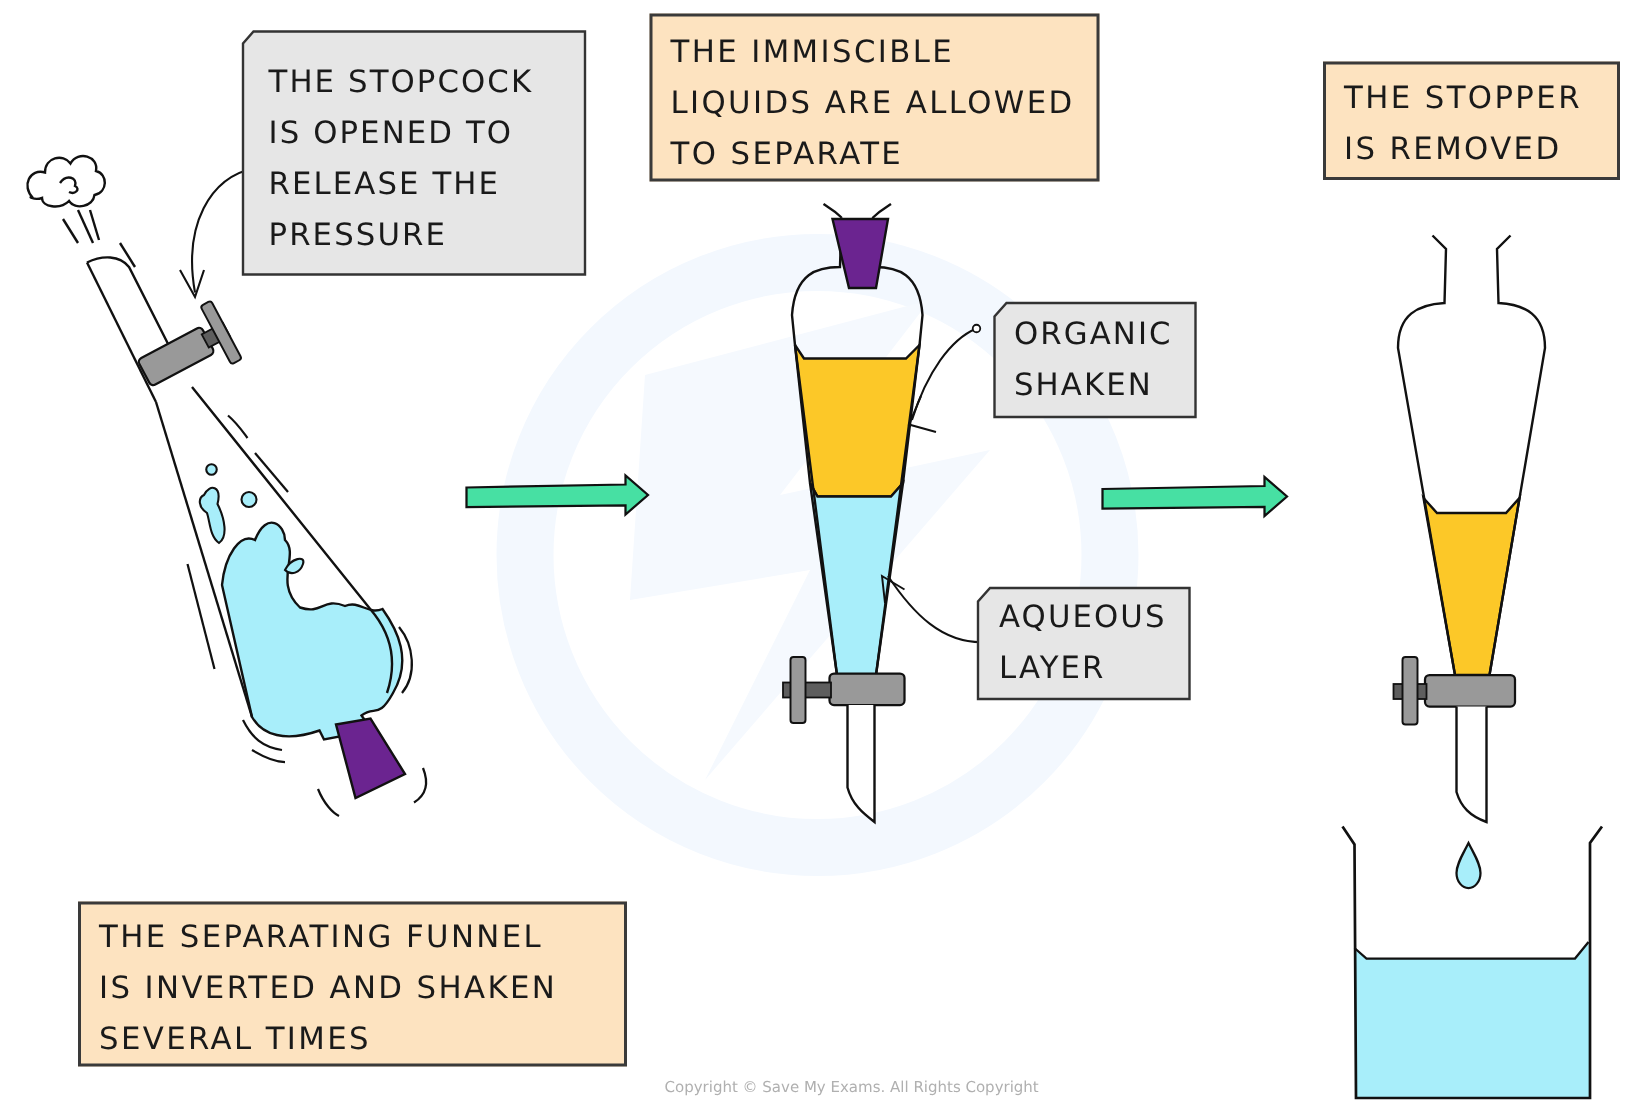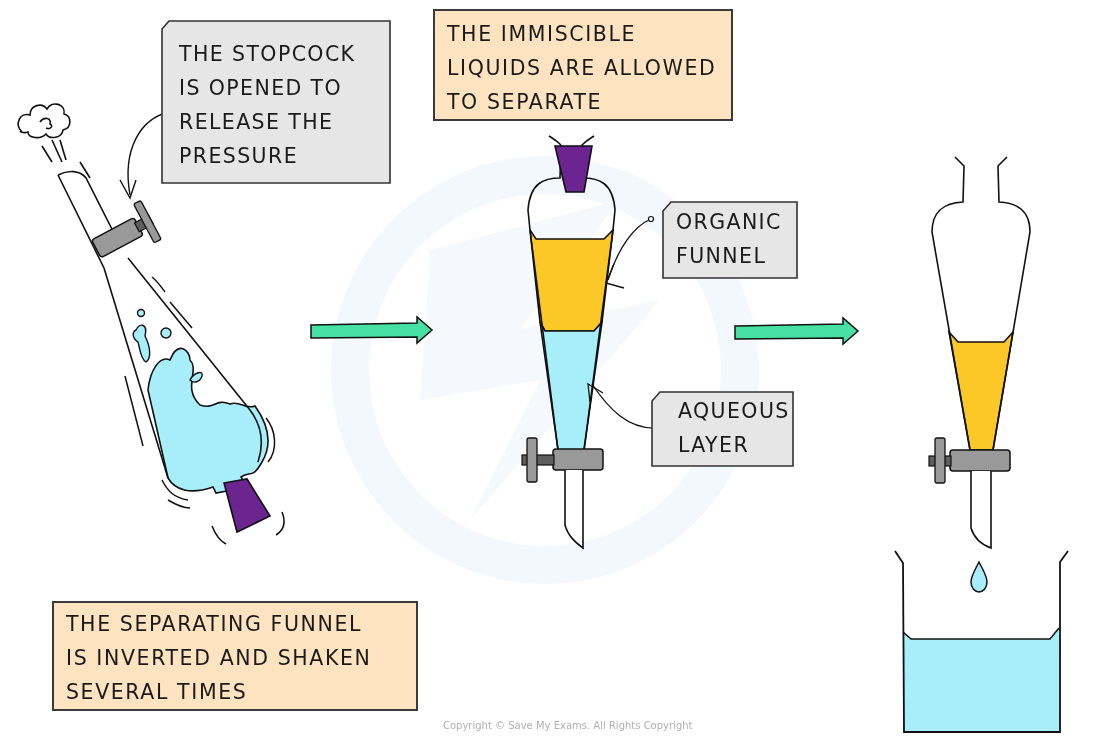--- a/index.html
+++ b/index.html
@@ -149,23 +149,25 @@
 SEVERAL TIMES</div>
 
   <div class="box orange" style="left:433px;top:9px;width:300px;height:112px;padding-top:6px;">THE IMMISCIBLE
 LIQUIDS ARE ALLOWED
 TO SEPARATE</div>
 
   <svg class="tagsvg" style="left:662px;top:201px" width="136" height="78">
     <path d="M9 1 L135 1 L135 77 L1 77 L1 10 Z" fill="#e6e6e6" stroke="#333" stroke-width="1.6"></path>
   </svg>
   <div class="tag" style="left:662px;top:205px;width:136px;height:72px;background:transparent;padding-left:14px;">ORGANIC
-FUNNEL</div>
+SHAKEN</div>
 
   <svg class="tagsvg" style="left:651px;top:391px" width="143" height="76">
     <path d="M9 1 L142 1 L142 75 L1 75 L1 10 Z" fill="#e6e6e6" stroke="#333" stroke-width="1.6"></path>
   </svg>
-  <div class="tag" style="left:651px;top:394px;width:143px;height:72px;background:transparent;padding-left:27px;">AQUEOUS
+  <div class="tag" style="left:651px;top:394px;width:143px;height:72px;background:transparent;padding-left:15px;">AQUEOUS
 LAYER</div>
 
+  <div class="box orange" style="left:882px;top:41px;width:198px;height:79px;padding-top:5px;">THE STOPPER
+IS REMOVED</div>
 
   <div class="copyright">Copyright © Save My Exams. All Rights Copyright</div>
 </div>
 
 </body></html>

